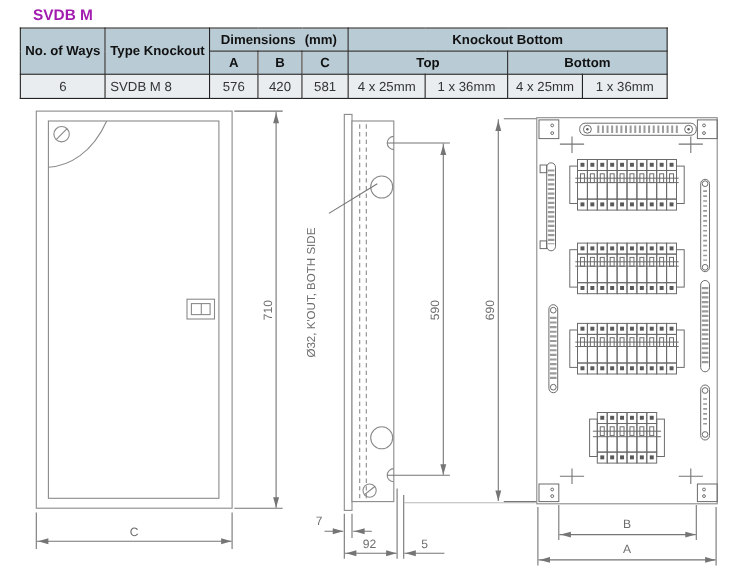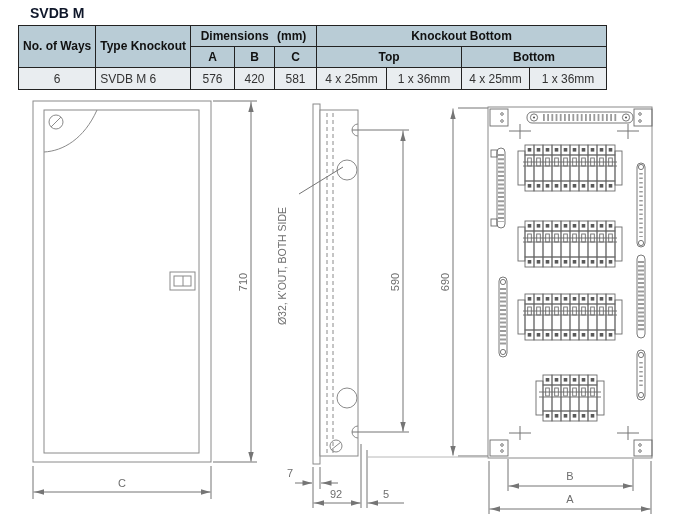--- a/index.html
+++ b/index.html
@@ -1,18 +1,18 @@
 <!DOCTYPE html>
 <html><head>
 <meta charset="utf-8">
 <style>
   html,body{margin:0;padding:0;background:#fff;}
   .stage{position:relative;width:682px;height:527px;background:#ffffff;overflow:hidden;
          font-family:"Liberation Sans",sans-serif;}
-  .page-title{position:absolute;left:30px;top:5px;font-size:14px;font-weight:bold;color:#0f172a;}
+  .page-title{position:absolute;left:30px;top:5px;font-size:14px;font-weight:bold;color:#a21caf;}
   table.spec{position:absolute;left:18px;top:25px;border-collapse:collapse;font-size:12px;color:#111;
              table-layout:fixed;}
   table.spec td{border:1px solid #222;padding:0 4px;overflow:hidden;white-space:nowrap;}
   td.h{background:#b9ccd6;font-weight:bold;text-align:center;height:20px;}
   td.h2{background:#b9ccd6;font-weight:bold;text-align:left;vertical-align:middle;line-height:15px;
         white-space:normal;}
   td.d{background:#e9edf0;text-align:center;color:#333;height:21px;}
   td.dl{text-align:left;}
   td.wsp{word-spacing:5px;margin-left:36px;}
   svg.draw{position:absolute;left:0;top:0;}
@@ -54,21 +54,21 @@
     </tr>
     <tr>
       <td class="h">A</td>
       <td class="h">B</td>
       <td class="h">C</td>
       <td class="h" colspan="2">Top</td>
       <td class="h" colspan="2">Bottom</td>
     </tr>
     <tr>
       <td class="d">6</td>
-      <td class="d dl">SVDB M 6</td>
+      <td class="d dl">SVDB M 8</td>
       <td class="d">576</td>
       <td class="d">420</td>
       <td class="d">581</td>
       <td class="d">4 x 25mm</td>
       <td class="d">1 x 36mm</td>
       <td class="d">4 x 25mm</td>
       <td class="d">1 x 36mm</td>
     </tr>
   </tbody>
     </table>

